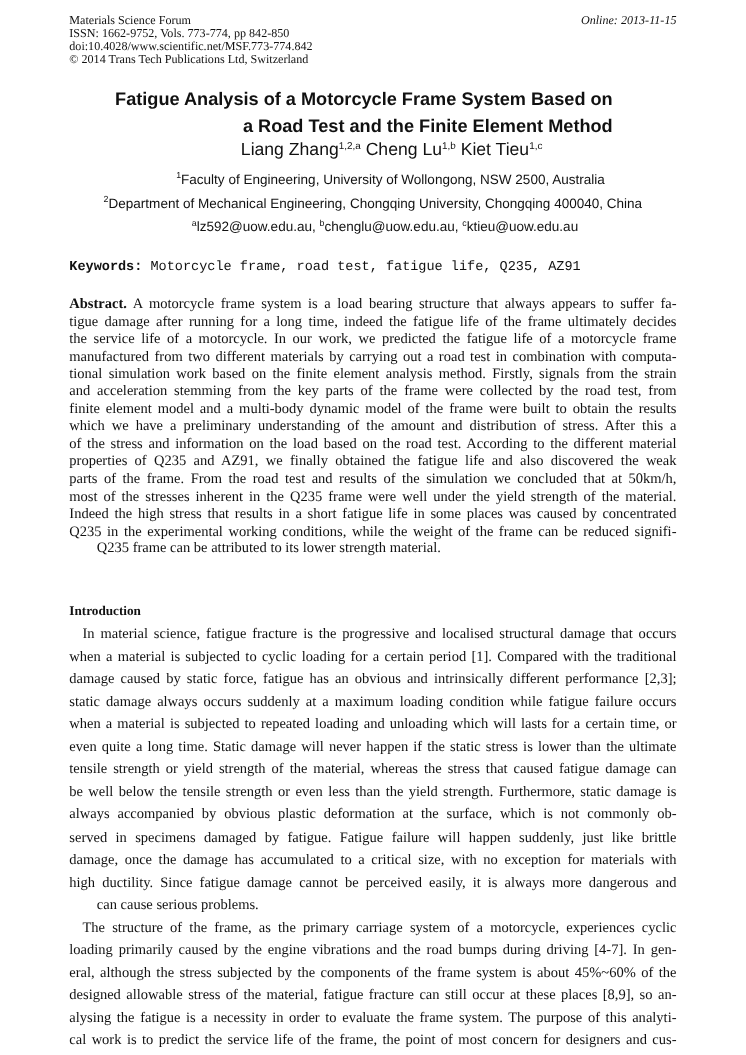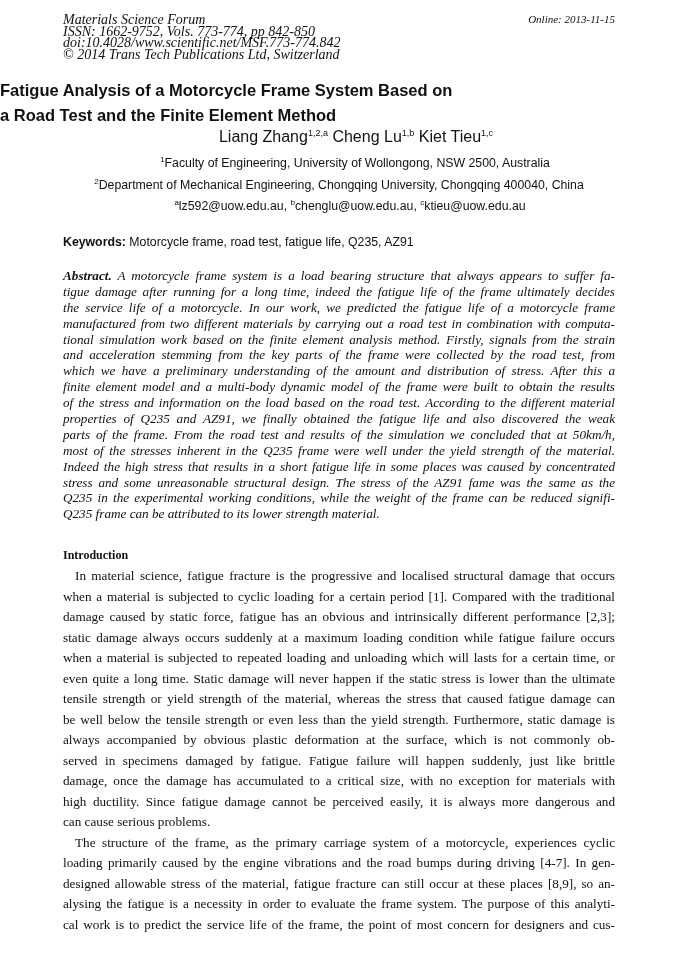--- a/index.html
+++ b/index.html
@@ -1,29 +1,29 @@
 <!DOCTYPE html>
 <html><head>
 <meta charset="utf-8">
 <style>
   html, body { margin: 0; padding: 0; background: #ffffff; }
   body { width: 678px; height: 959px; position: relative; overflow: hidden; color: #111; }
-  .hdr { position: absolute; left: 63px; top: 14px; font-family: "Liberation Serif", serif; font-style: italic; font-size: 14px; line-height: 11.6px; }
+  .hdr { position: absolute; left: 63px; top: 14px; font-family: "Liberation Serif", serif; font-size: 11px; line-height: 11.6px; }
   .hdr div { white-space: nowrap; }
   .online { position: absolute; right: 63px; top: 14px; font-family: "Liberation Serif", serif; font-style: italic; font-size: 11px; line-height: 11.6px; }
-  .title { position: absolute; left: 0; width: 557px; top: 78px; text-align: left; font-family: "Liberation Sans", sans-serif; font-weight: bold; font-size: 16.5px; line-height: 24.5px; }
+  .title { position: absolute; left: 0; width: 557px; top: 78px; text-align: right; font-family: "Liberation Sans", sans-serif; font-weight: bold; font-size: 16.5px; line-height: 24.5px; }
   .authors { position: absolute; left: 17px; width: 678px; top: 127px; text-align: center; font-family: "Liberation Sans", sans-serif; font-size: 16px; line-height: 20px; }
   .authors sup, .aff sup { font-size: 9px; vertical-align: 6px; line-height: 0; }
   .aff { position: absolute; left: 0; width: 678px; text-align: center; font-family: "Liberation Sans", sans-serif; font-size: 12.3px; line-height: 16px; }
   .aff sup { font-size: 8px; vertical-align: 5px; }
-  .kw { position: absolute; left: 63px; top: 234px; font-family: Liberation Sans, sans-serif; font-size: 12.3px; line-height: 16px; white-space: nowrap; text-align: center; }
+  .kw { position: absolute; left: 63px; top: 234px; font-family: Liberation Mono, monospace; font-size: 12.3px; line-height: 16px; white-space: nowrap; text-align: center; }
   .kw b { font-weight: bold; }
   .body { position: absolute; left: 63px; width: 552px; font-family: "Liberation Serif", serif; font-size: 13.2px; color: #111; }
   .jl { display: block; text-align: justify; text-align-last: justify; white-space: nowrap; height: 16px; line-height: 16px; }
-  .jl.last { text-align-last: left; }
+  .jl.last { text-align-last: left; margin-left: 25px; }
   .abs .jl { height: 15.9px; line-height: 15.9px; }
   .intro .jl { height: 20.5px; line-height: 20.5px; }
   .indent { padding-left: 12px; }
   .sec { position: absolute; left: 63px; top: 546px; font-family: "Liberation Serif", serif; font-weight: bold; font-size: 12px; line-height: 18px; }
   .jl span { white-space: normal; }
 </style>
 </head>
 <body>
 
 <div class="hdr">
@@ -53,35 +53,34 @@
 </div>
 <div class="aff" style="top:198px;padding-left:11px;">
   <sup>a</sup><span>lz592@uow.edu.au, </span><sup>b</sup><span>chenglu@uow.edu.au, </span><sup>c</sup><span>ktieu@uow.edu.au</span>
 </div>
 
 <div class="kw">
   <b>Keywords:</b>
   <span>Motorcycle frame, road test, fatigue life, Q235, AZ91</span>
 </div>
 
-<div class="body abs" style="top:268px;font-style:italic;">
+<div class="body abs" style="top:268px;">
   <span class="jl"><span><b>Abstract.</b> <span>A motorcycle frame system is a load bearing structure that always appears to suffer fa-</span></span></span>
   <span class="jl">tigue damage after running for a long time, indeed the fatigue life of the frame ultimately decides</span>
   <span class="jl">the service life of a motorcycle. In our work, we predicted the fatigue life of a motorcycle frame</span>
   <span class="jl">manufactured from two different materials by carrying out a road test in combination with computa-</span>
   <span class="jl">tional simulation work based on the finite element analysis method. Firstly, signals from the strain</span>
   <span class="jl">and acceleration stemming from the key parts of the frame were collected by the road test, from</span>
+  <span class="jl">finite element model and a multi-body dynamic model of the frame were built to obtain the results</span>
   <span class="jl">which we have a preliminary understanding of the amount and distribution of stress. After this a</span>
-  <span class="jl">finite element model and a multi-body dynamic model of the frame were built to obtain the results</span>
   <span class="jl">of the stress and information on the load based on the road test. According to the different material</span>
   <span class="jl">properties of Q235 and AZ91, we finally obtained the fatigue life and also discovered the weak</span>
   <span class="jl">parts of the frame. From the road test and results of the simulation we concluded that at 50km/h,</span>
   <span class="jl">most of the stresses inherent in the Q235 frame were well under the yield strength of the material.</span>
   <span class="jl">Indeed the high stress that results in a short fatigue life in some places was caused by concentrated</span>
-  <span class="jl">stress and some unreasonable structural design. The stress of the AZ91 fame was the same as the</span>
   <span class="jl">Q235 in the experimental working conditions, while the weight of the frame can be reduced signifi-</span>
   <span class="jl last">Q235 frame can be attributed to its lower strength material.</span>
 </div>
 
 <div class="sec">Introduction</div>
 
 <div class="body intro" style="top:566px;">
   <span class="jl indent">In material science, fatigue fracture is the progressive and localised structural damage that occurs</span>
   <span class="jl">when a material is subjected to cyclic loading for a certain period [1]. Compared with the traditional</span>
   <span class="jl">damage caused by static force, fatigue has an obvious and intrinsically different performance [2,3];</span>
@@ -90,16 +89,17 @@
   <span class="jl">even quite a long time. Static damage will never happen if the static stress is lower than the ultimate</span>
   <span class="jl">tensile strength or yield strength of the material, whereas the stress that caused fatigue damage can</span>
   <span class="jl">be well below the tensile strength or even less than the yield strength. Furthermore, static damage is</span>
   <span class="jl">always accompanied by obvious plastic deformation at the surface, which is not commonly ob-</span>
   <span class="jl">served in specimens damaged by fatigue.  Fatigue failure will happen suddenly, just like brittle</span>
   <span class="jl">damage, once the damage has accumulated to a critical size, with no exception for materials with</span>
   <span class="jl">high ductility.  Since fatigue damage cannot be perceived easily, it is always more dangerous and</span>
   <span class="jl last">can cause serious problems.</span>
   <span class="jl indent">The structure of the frame, as the primary carriage system of a motorcycle, experiences cyclic</span>
   <span class="jl">loading primarily caused by the engine vibrations and the road bumps during driving [4-7]. In gen-</span>
+  <span class="jl">eral, although the stress subjected by the components of the frame system is about 45%~60% of the</span>
   <span class="jl">designed allowable stress of the material, fatigue fracture can still occur at these places [8,9], so an-</span>
   <span class="jl">alysing the fatigue is a necessity in order to  evaluate the frame system. The purpose of this analyti-</span>
   <span class="jl">cal work is to predict the service life of the frame, the point of most concern for designers and cus-</span>
 </div>
 
 </body></html>

